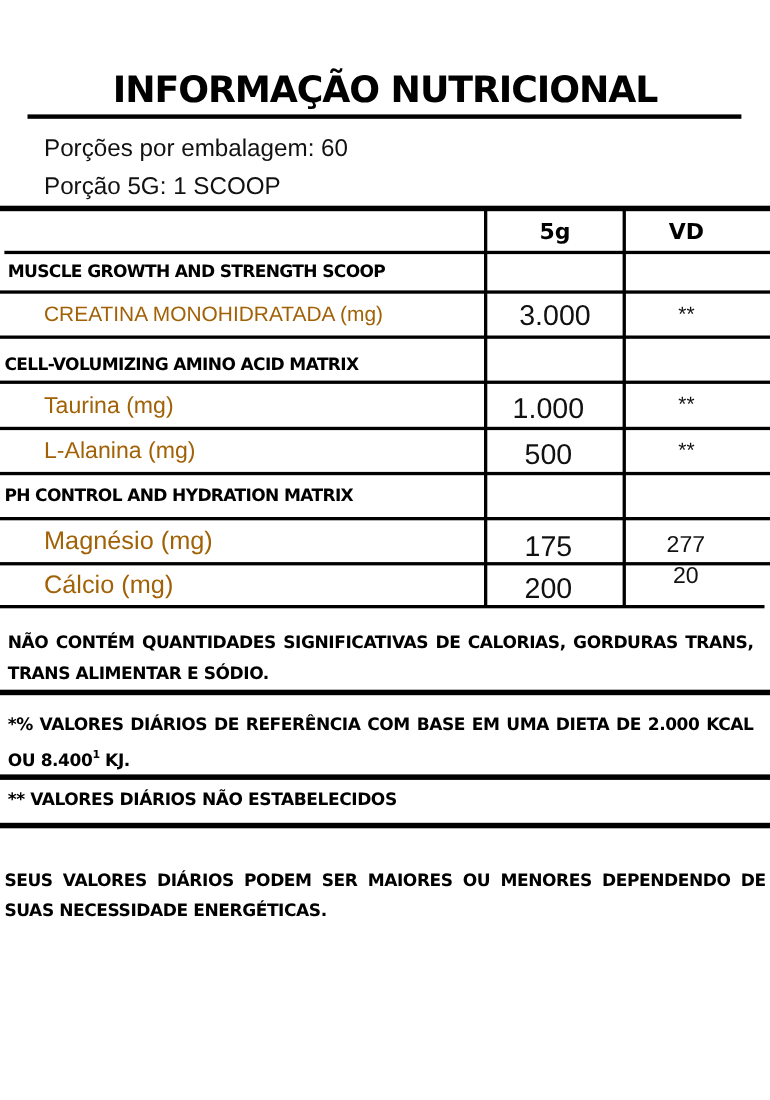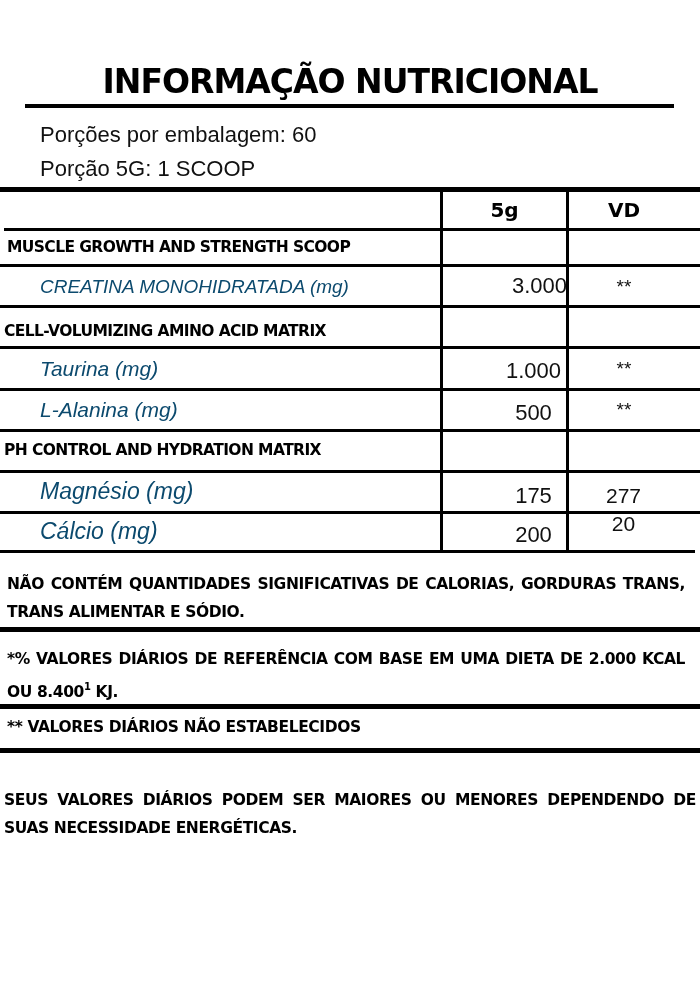--- a/index.html
+++ b/index.html
@@ -16,23 +16,23 @@
     .serving { position: absolute; left: 40px; font-size: 22px; line-height: 28px; color: #111; }
     .serving.s1 { top: 121px; }
     .serving.s2 { top: 155px; }
 
     .hline { position: absolute; background: #000; }
     .vline { position: absolute; background: #000; width: 3px; }
 
     .cell { position: absolute; display: flex; align-items: center; line-height: 1; }
     .hdr { font-family: "DejaVu Sans", sans-serif; font-weight: bold; font-size: 20px; justify-content: center; }
     .section { font-family: "DejaVu Sans", sans-serif; font-weight: bold; font-size: 15.5px; letter-spacing: -0.6px; }
-    .item { font-size: 21px; color: #0c4a6e; font-style: italic; }
+    .item { font-size: 21px; color: #a16207; }
     .item.small { font-size: 19px; }
-    .val { font-size: 22px; justify-content: center; color: #111; margin-left: 35px; }
+    .val { font-size: 26px; justify-content: center; color: #111; }
     .vd { font-size: 19px; justify-content: center; color: #111; }
 
     .note {
       position: absolute; left: 7px; width: 678px;
       font-family: "DejaVu Sans", sans-serif; font-weight: bold; font-size: 15.5px;
       line-height: 28px; text-align: justify; text-align-last: left; letter-spacing: -0.4px;
     }
     .note.n4 { left: 4px; width: 692px; }
     sup { font-size: 10px; vertical-align: 7px; }
   </style>

